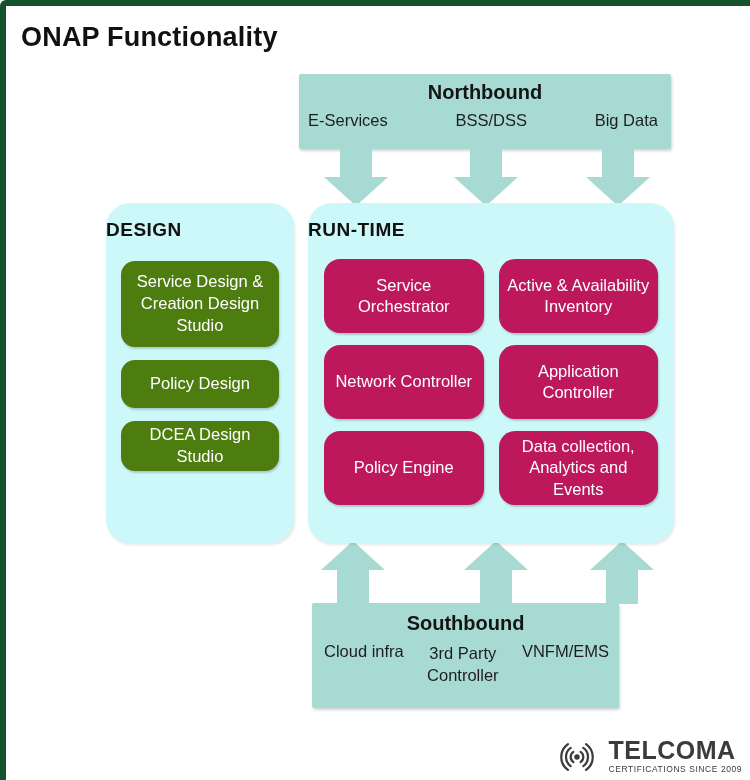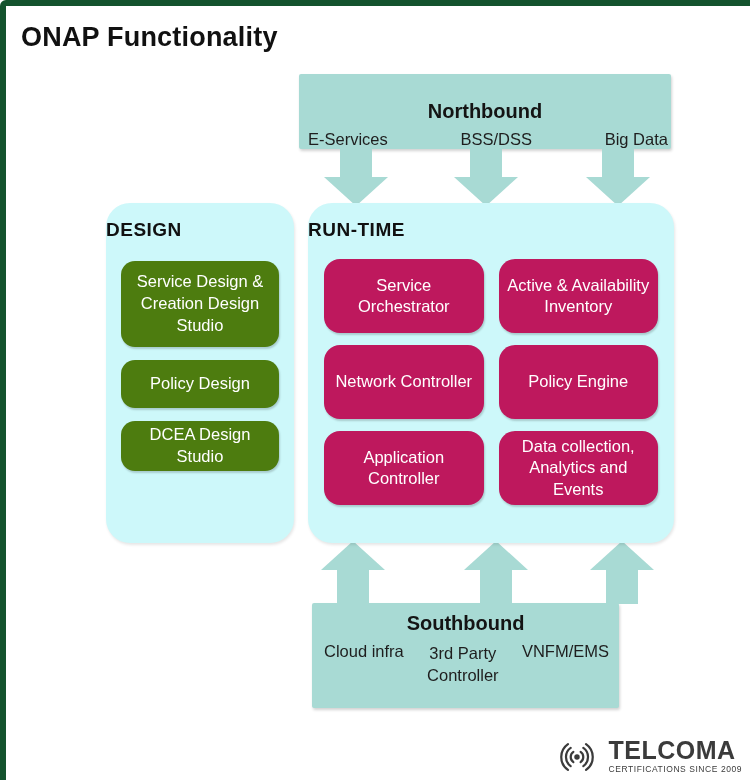--- a/index.html
+++ b/index.html
@@ -34,31 +34,31 @@
   }
   .band-north { left: 293px; top: 68px; width: 372px; height: 75px; }
   .band-south { left: 306px; top: 597px; width: 307px; height: 105px; z-index: 0; }
 
   .band-title {
     text-align: center;
     font-size: 20px;
     font-weight: bold;
     color: #141414;
   }
-  .band-north .band-title { padding-top: 18px; margin-top: 8px; }
+  .band-north .band-title { padding-top: 7px; }
   .band-south .band-title { padding-top: 9px; }
 
   .band-labels {
     display: flex;
     justify-content: space-between;
     align-items: flex-start;
     font-size: 16.5px;
     color: #1e1e1e;
   }
-  .band-north .band-labels { padding: 7px 3px 0 9px; }
+  .band-north .band-labels { padding: 7px 13px 0 9px; }
   .band-south .band-labels { padding: 7px 10px 0 12px; }
   .wrap-2line { width: 96px; text-align: center; line-height: 1.35; }
 
   
   .arrow {
     position: absolute;
     width: 64px;
     background: #a8dad4;
     z-index: 1;
     filter: drop-shadow(1.5px 1.5px 1px rgba(0,0,0,0.22));
@@ -210,22 +210,22 @@
       <div class="tealbox h-two2">DCEA Design Studio</div>
     </div>
   </div>
 
   <div class="panel panel-runtime">
     <div class="panel-title">RUN-TIME</div>
     <div class="runtime-grid">
       <div class="greenbox">Service Orchestrator</div>
       <div class="greenbox">Active &amp; Availability Inventory</div>
       <div class="greenbox">Network Controller</div>
+      <div class="greenbox">Application Controller</div>
       <div class="greenbox">Policy Engine</div>
-      <div class="greenbox">Application Controller</div>
       <div class="greenbox">Data collection, Analytics and Events</div>
     </div>
   </div>
 
   <div class="band band-south">
     <div class="band-title">Southbound</div>
     <div class="band-labels">
       <span>Cloud infra</span>
       <span class="wrap-2line">3rd Party Controller</span>
       <span>VNFM/EMS</span>

